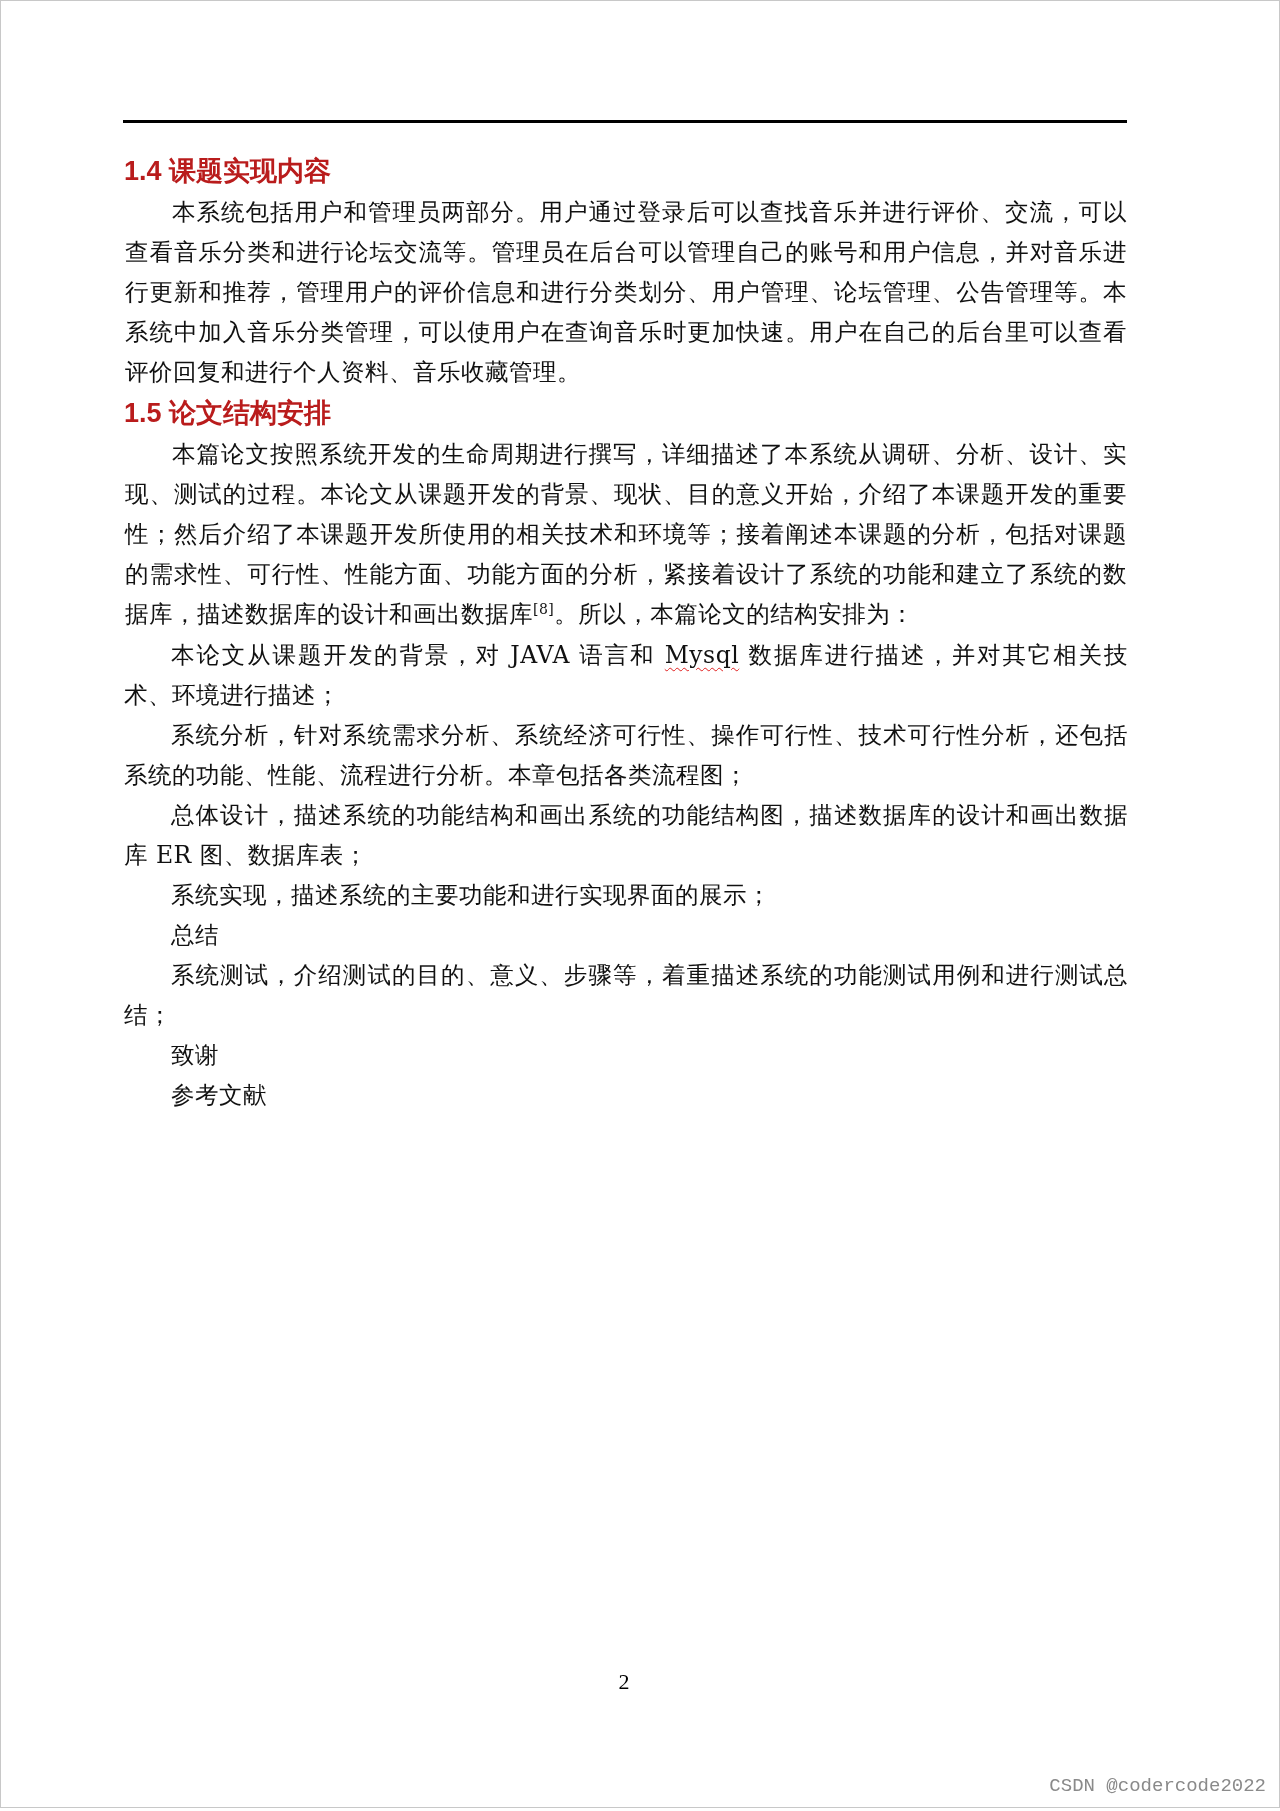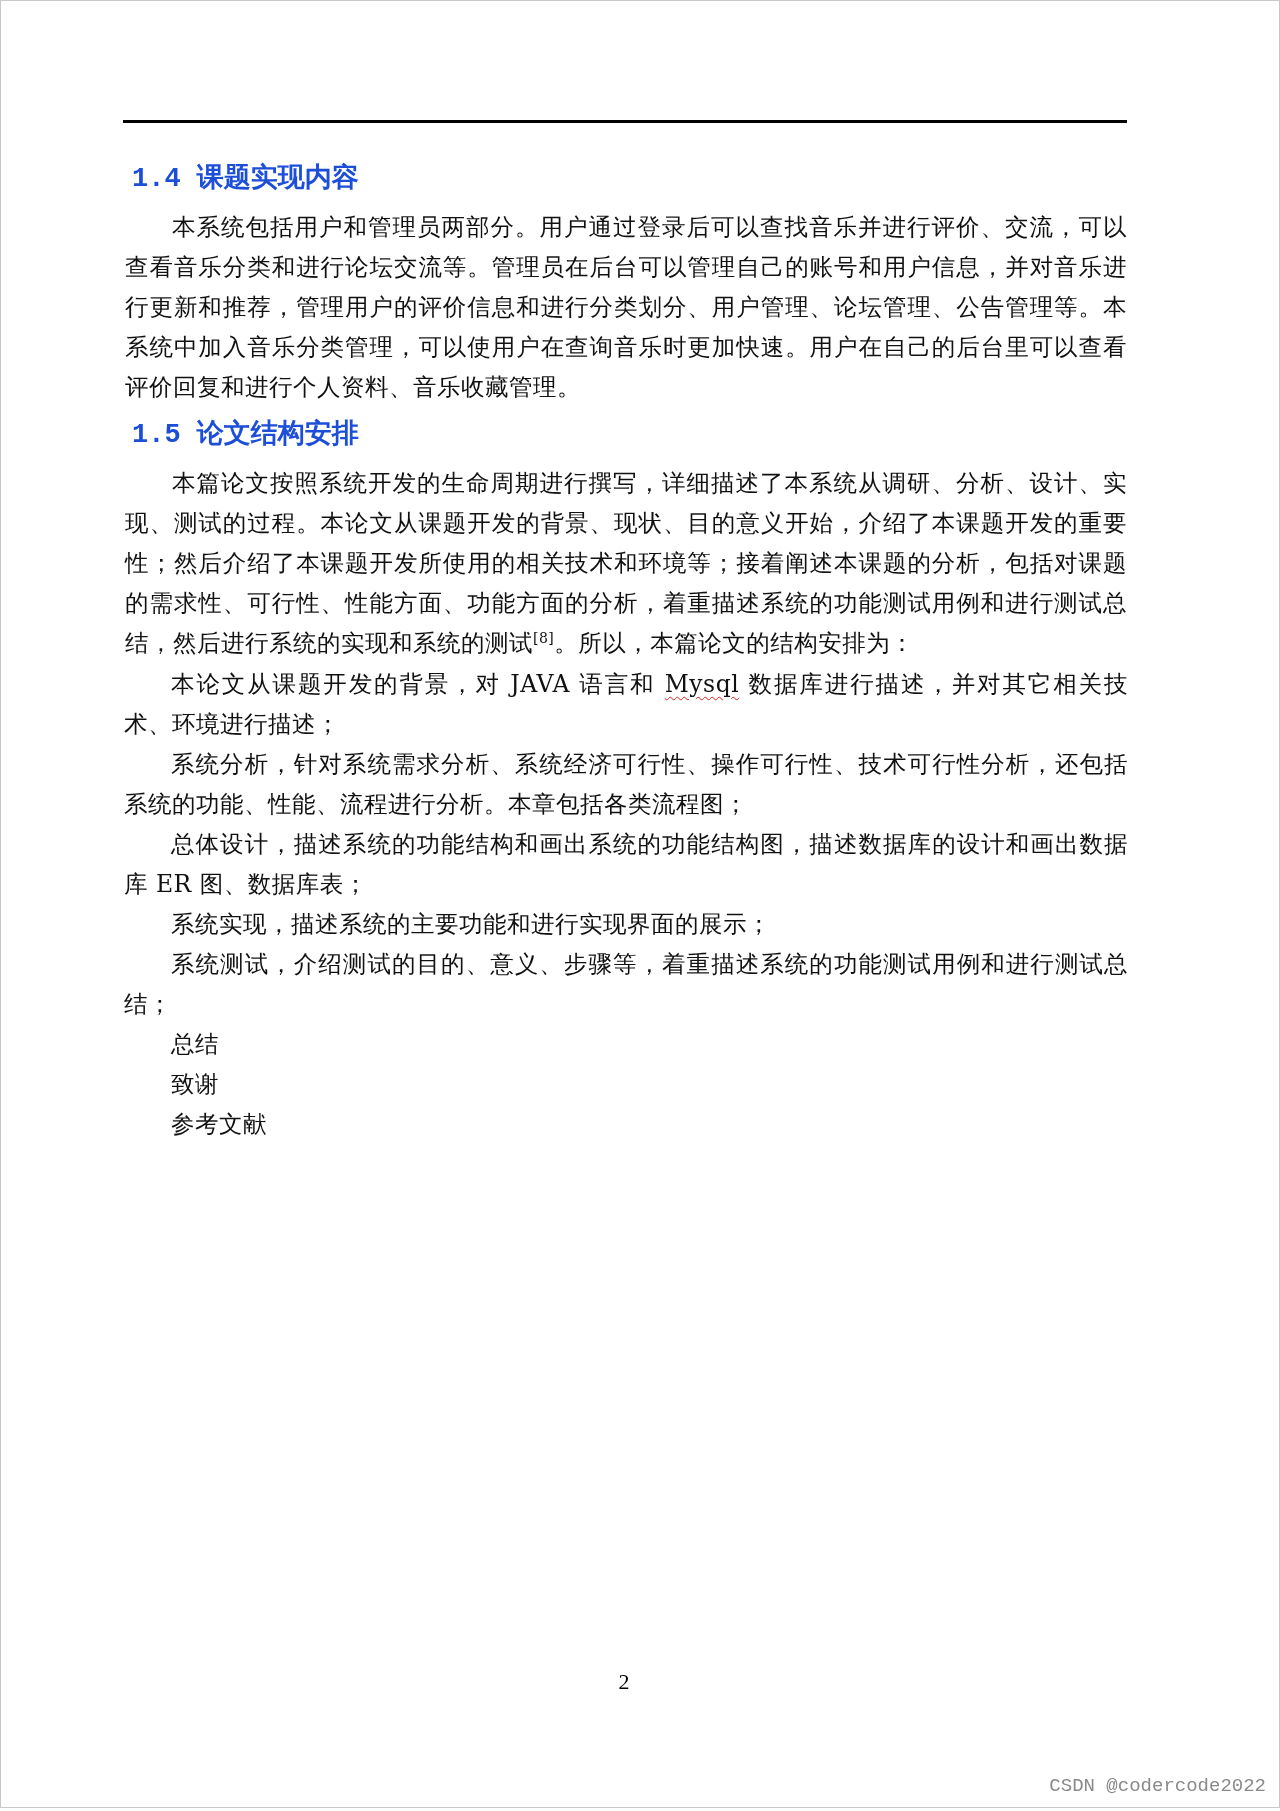--- a/index.html
+++ b/index.html
@@ -15,26 +15,26 @@
     width: 1004px; height: 3px; background: #000000;
   }
   .content {
     position: absolute; left: 123px; top: 150px; width: 1004px;
     color: #111111;
     font-family: "DejaVu Serif", "Liberation Serif", serif;
     font-size: 23.5px;
     line-height: 40px;
   }
   .section-title {
-    font-family: Liberation Mono, monospace;
+    font-family: Liberation Sans, sans-serif;
     font-weight: bold;
     font-size: 27px;
     line-height: 40px;
-    margin: 8px;
-    color: #1d4ed8;
+    margin: 0;
+    color: #b91c1c;
   }
   .para { margin: 1px; text-indent: 2em; text-align: justify; text-align-last: left; letter-spacing: 0.5px; }
   .list-item { margin: 0; text-indent: 2em; text-align: justify; letter-spacing: 0.5px; }
   .sup { font-size: 14px; vertical-align: 8px; line-height: 0; }
   .squiggle {
     text-decoration: underline wavy #e02020;
     text-decoration-thickness: 1px;
     text-underline-offset: 4px;
     margin-top: 44px;
   }
@@ -54,28 +54,28 @@
 <body>
 
 <div class="page">
   <div class="header-rule"></div>
 
   <div class="content">
     <h2 class="section-title">1.4 课题实现内容</h2>
     <p class="para">本系统包括用户和管理员两部分。用户通过登录后可以查找音乐并进行评价、交流，可以查看音乐分类和进行论坛交流等。管理员在后台可以管理自己的账号和用户信息，并对音乐进行更新和推荐，管理用户的评价信息和进行分类划分、用户管理、论坛管理、公告管理等。本系统中加入音乐分类管理，可以使用户在查询音乐时更加快速。用户在自己的后台里可以查看评价回复和进行个人资料、音乐收藏管理。</p>
 
     <h2 class="section-title">1.5 论文结构安排</h2>
-    <p class="para"><span>本篇论文按照系统开发的生命周期进行撰写，详细描述了本系统从调研、分析、设计、实现、测试的过程。本论文从课题开发的背景、现状、目的意义开始，介绍了本课题开发的重要性；然后介绍了本课题开发所使用的相关技术和环境等；接着阐述本课题的分析，包括对课题的需求性、可行性、性能方面、功能方面的分析，着重描述系统的功能测试用例和进行测试总结，然后进行系统的实现和系统的测试</span><span class="sup">[8]</span><span>。所以，本篇论文的结构安排为：</span></p>
+    <p class="para"><span>本篇论文按照系统开发的生命周期进行撰写，详细描述了本系统从调研、分析、设计、实现、测试的过程。本论文从课题开发的背景、现状、目的意义开始，介绍了本课题开发的重要性；然后介绍了本课题开发所使用的相关技术和环境等；接着阐述本课题的分析，包括对课题的需求性、可行性、性能方面、功能方面的分析，紧接着设计了系统的功能和建立了系统的数据库，描述数据库的设计和画出数据库</span><span class="sup">[8]</span><span>。所以，本篇论文的结构安排为：</span></p>
 
     <p class="list-item"><span>本论文从课题开发的背景，对 JAVA 语言和 </span><span class="squiggle">Mysql</span><span> 数据库进行描述，并对其它相关技术、环境进行描述；</span></p>
     <p class="list-item">系统分析，针对系统需求分析、系统经济可行性、操作可行性、技术可行性分析，还包括系统的功能、性能、流程进行分析。本章包括各类流程图；</p>
     <p class="list-item">总体设计，描述系统的功能结构和画出系统的功能结构图，描述数据库的设计和画出数据库 ER 图、数据库表；</p>
     <p class="list-item">系统实现，描述系统的主要功能和进行实现界面的展示；</p>
+    <p class="list-item">总结</p>
     <p class="list-item">系统测试，介绍测试的目的、意义、步骤等，着重描述系统的功能测试用例和进行测试总结；</p>
-    <p class="list-item">总结</p>
     <p class="list-item">致谢</p>
     <p class="list-item">参考文献</p>
   </div>
 
   <div class="page-number">2</div>
 </div>
 
 <div class="watermark">CSDN @codercode2022</div>
 
 </body></html>

